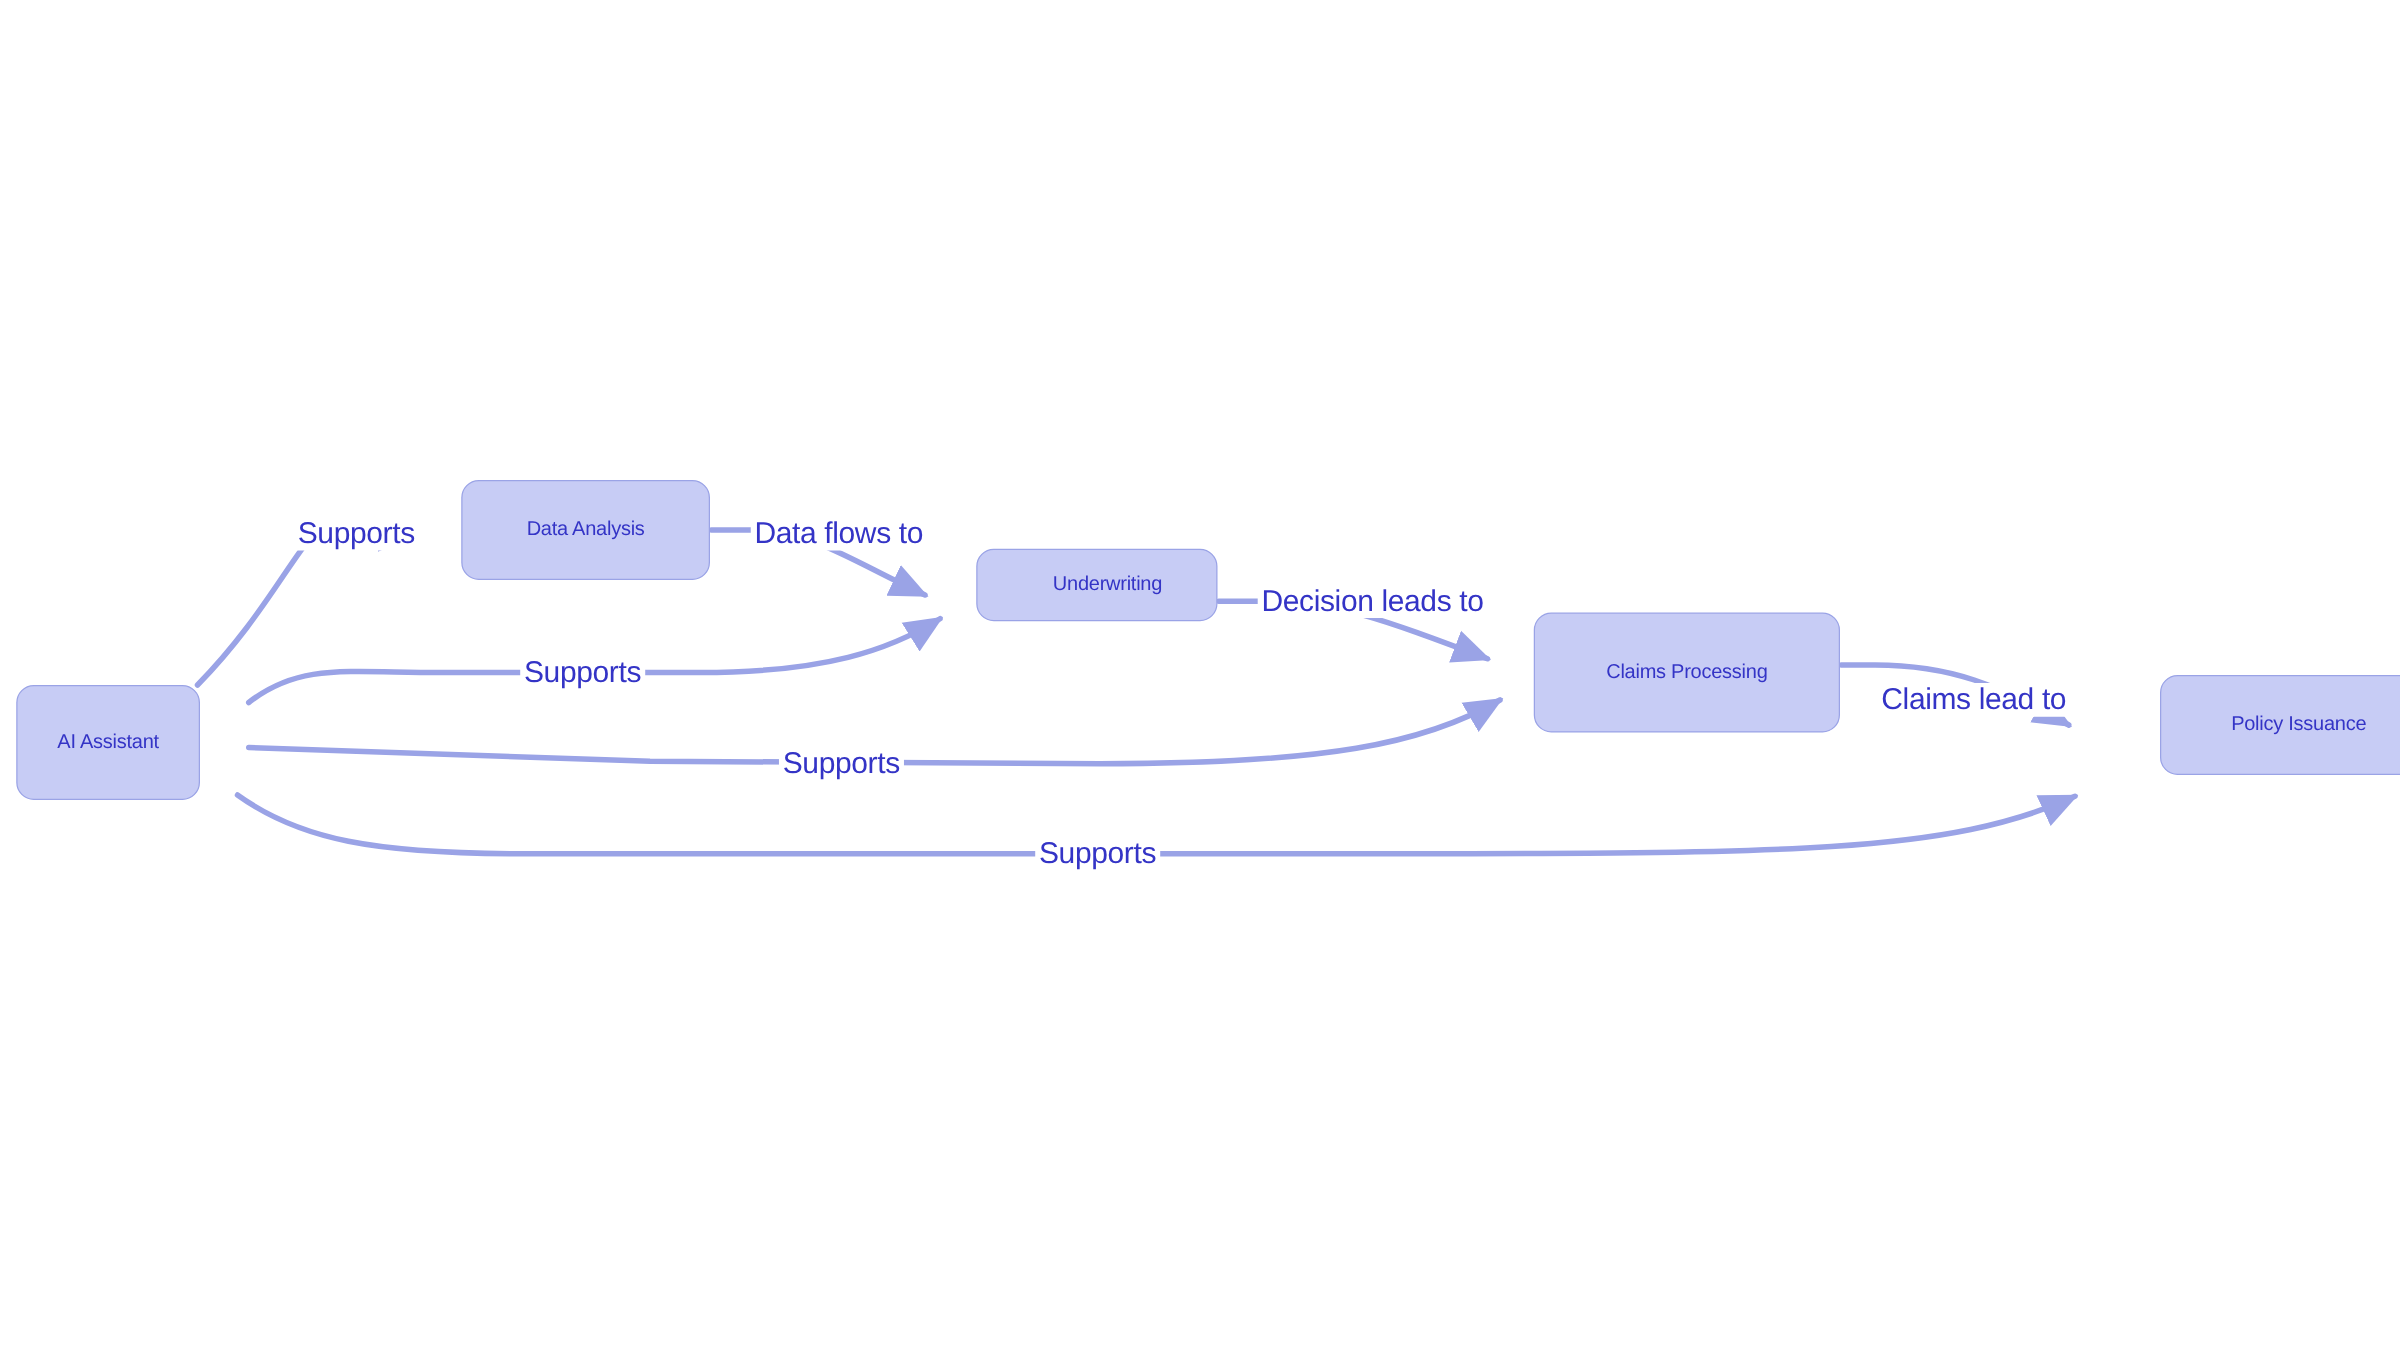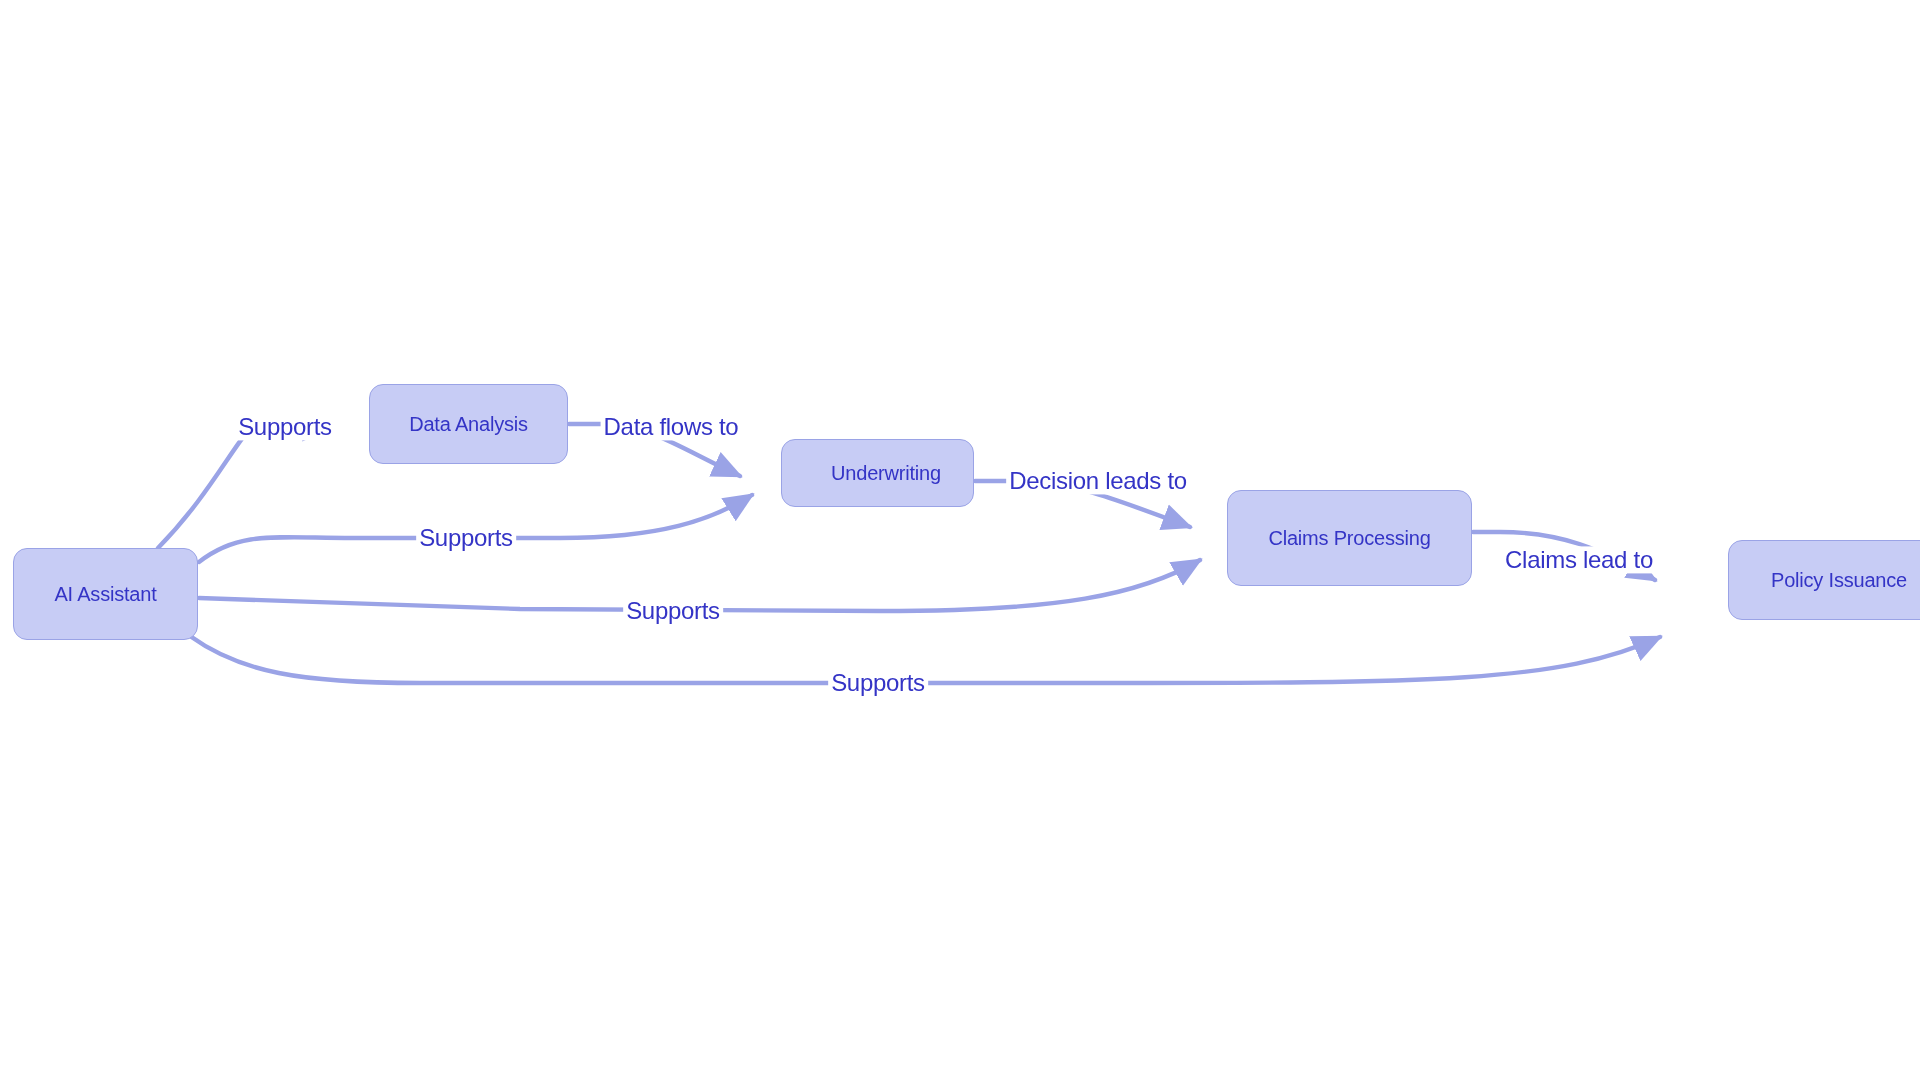--- a/index.html
+++ b/index.html
@@ -38,21 +38,21 @@
     justify-content: center;
     color: #3434c6;
     font-family: "Liberation Sans", sans-serif;
     font-size: 24px;
     font-weight: 400;
     letter-spacing: -0.2px;
     white-space: nowrap;
   }
   .node-label {
     color: #3434c6;
-    font-size: 20px;
+    font-size: 16px;
     line-height: 1;
   }
   .edge-label {
     position: absolute;
     transform: translate(-50%, -50%);
     background: #ffffff;
     color: #3434c6;
     font-family: "Liberation Sans", sans-serif;
     font-size: 24px;
     line-height: 1.05;
@@ -84,29 +84,29 @@
       <path d="M 975 481 L 1012 481 C 1068 481 1105 495 1190 527" marker-end="url(#arrow)"></path>
 
       <path d="M 199 598 L 520 609 L 880 611 C 1060 611 1140 595 1200 560" marker-end="url(#arrow)"></path>
 
       <path d="M 1473 532 L 1500 532 C 1560 532 1600 548 1655 580" marker-end="url(#arrow)"></path>
 
       <path d="M 190 636 C 240 672 300 683 420 683 L 1090 683 C 1430 683 1560 683 1660 637" marker-end="url(#arrow)"></path>
     </g>
   </svg>
 
-  <div class="node" style="left:13px; top:548px; width:185px; height:92px;text-align:center;">
+  <div class="node" style="left:13px; top:548px; width:147px; height:92px;text-align:center;">
     <span class="node-label">AI Assistant</span>
   </div>
 
   <div class="node" style="left:369px; top:384px; width:199px; height:80px;">
     <span class="node-label">Data Analysis</span>
   </div>
 
-  <div class="node" style="left:781px; top:439px; width:193px; height:68px;padding-left:17px;">
+  <div class="node" style="left:781px; top:439px; width:193px; height:58px;padding-left:17px;">
     <span class="node-label">Underwriting</span>
   </div>
 
   <div class="node" style="left:1227px; top:490px; width:245px; height:96px;">
     <span class="node-label">Claims Processing</span>
   </div>
 
   <div class="node" style="left:1728px; top:540px; width:222px; height:80px;">
     <span class="node-label">Policy Issuance</span>
   </div>

